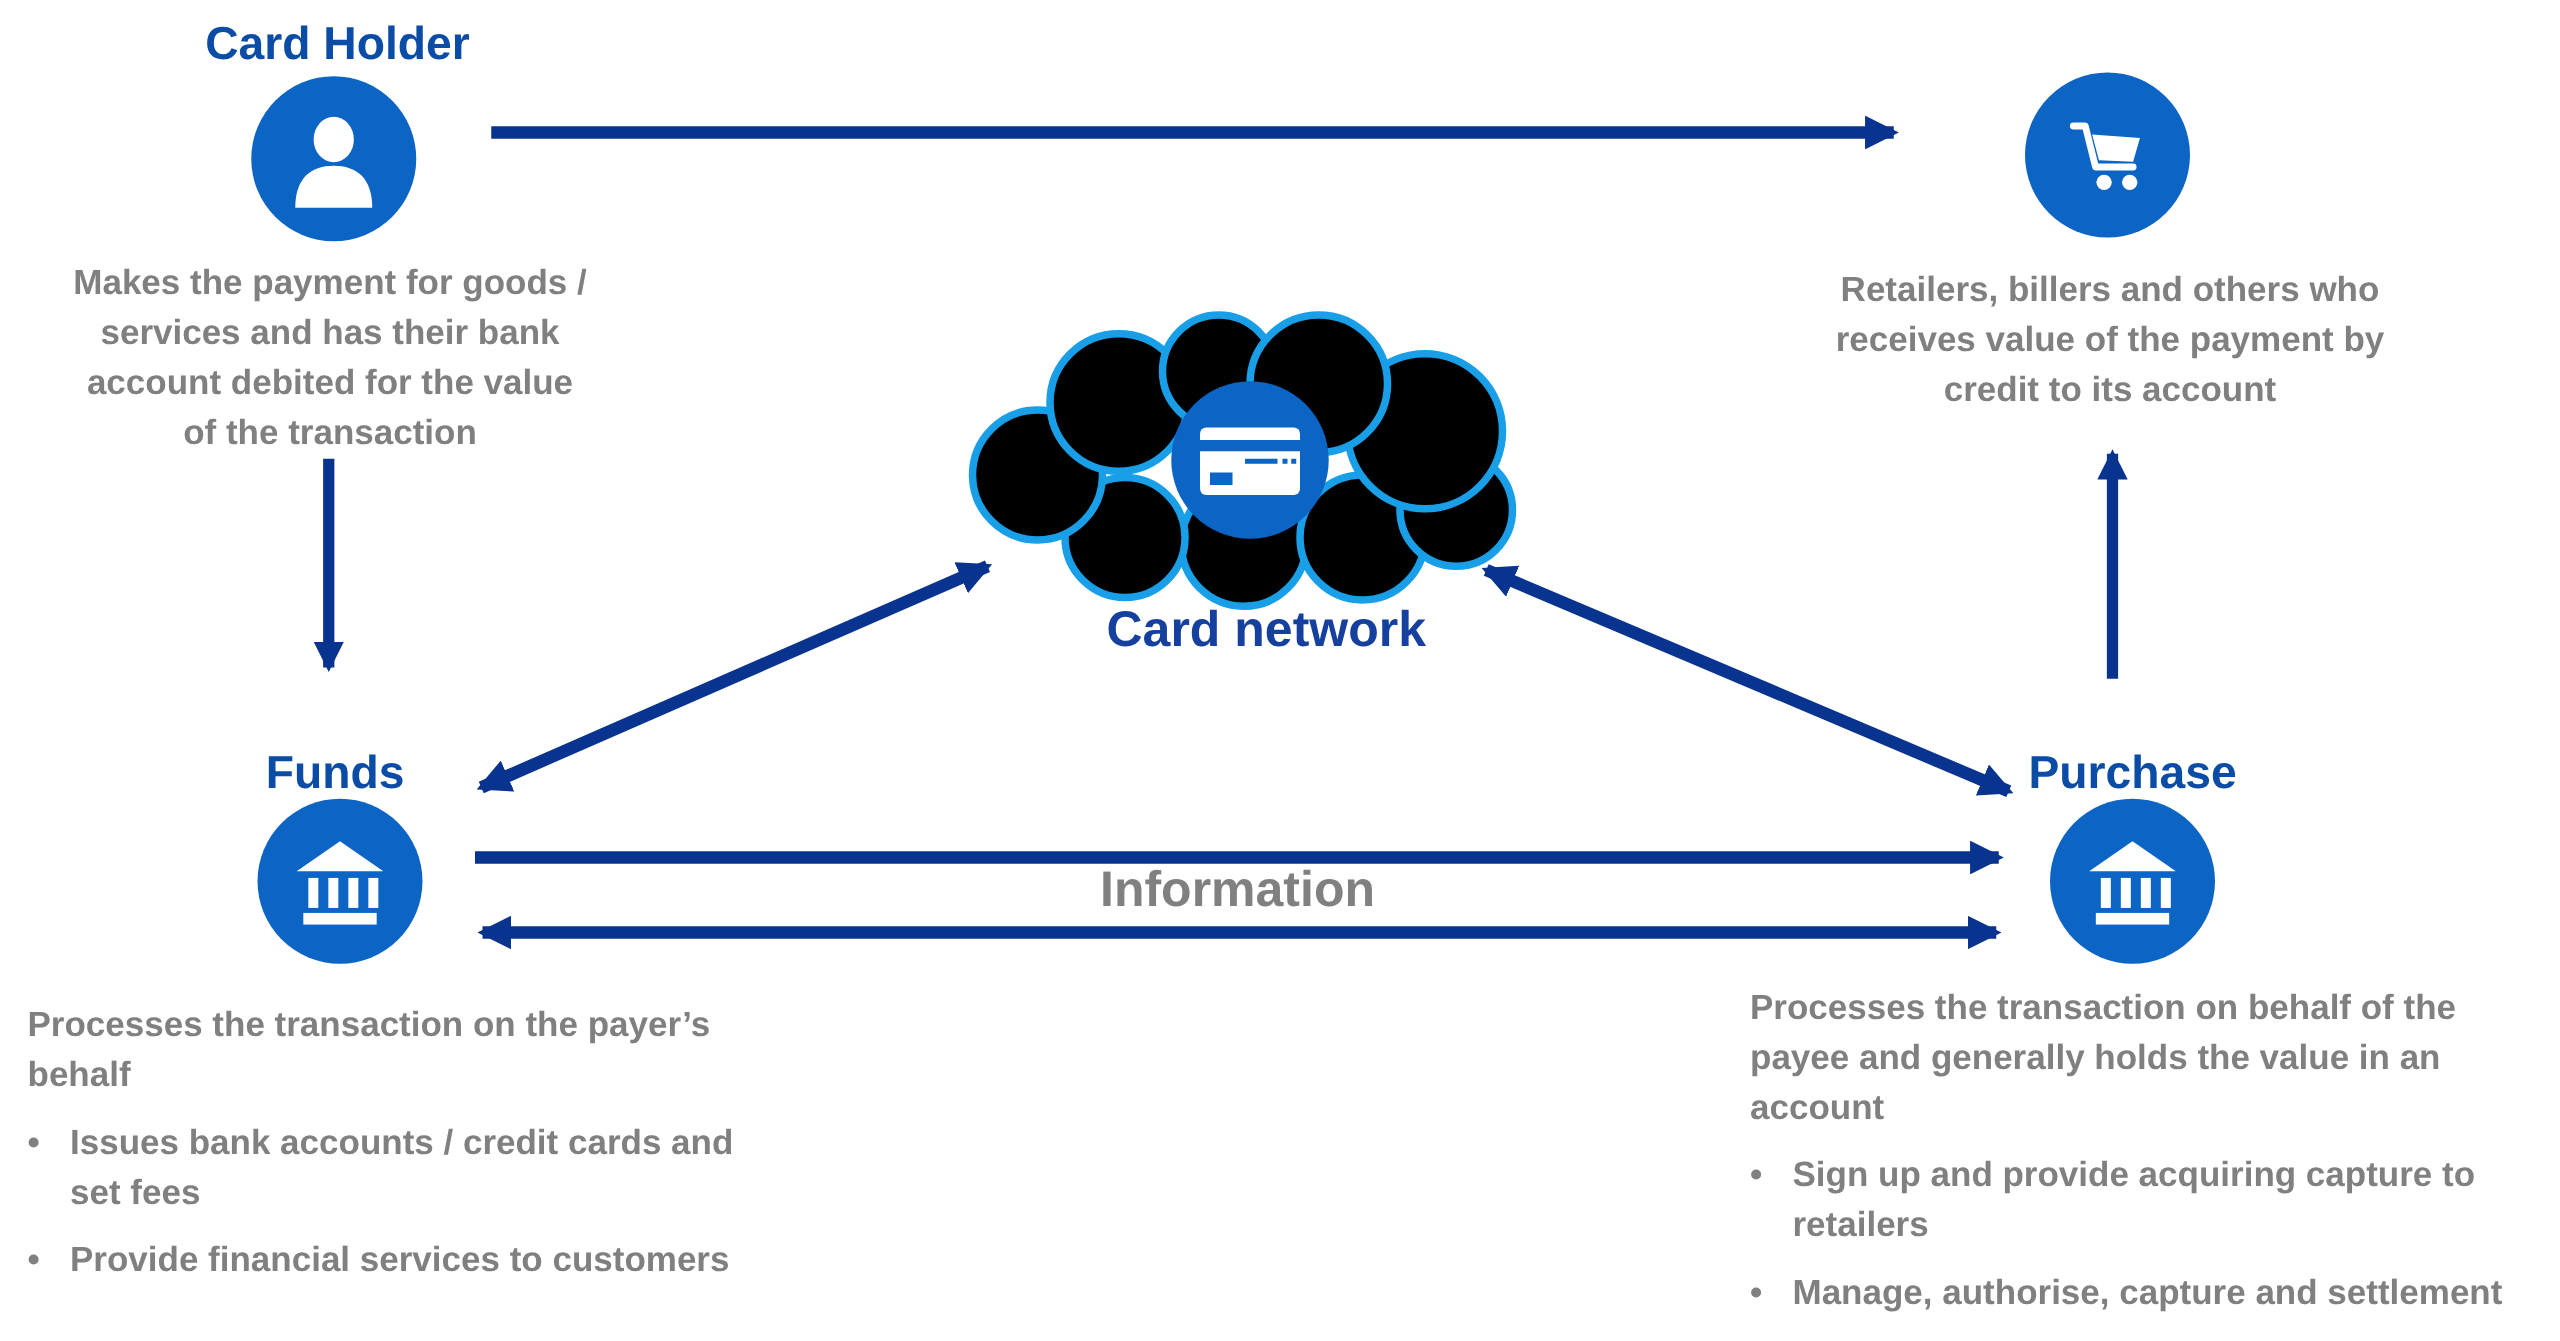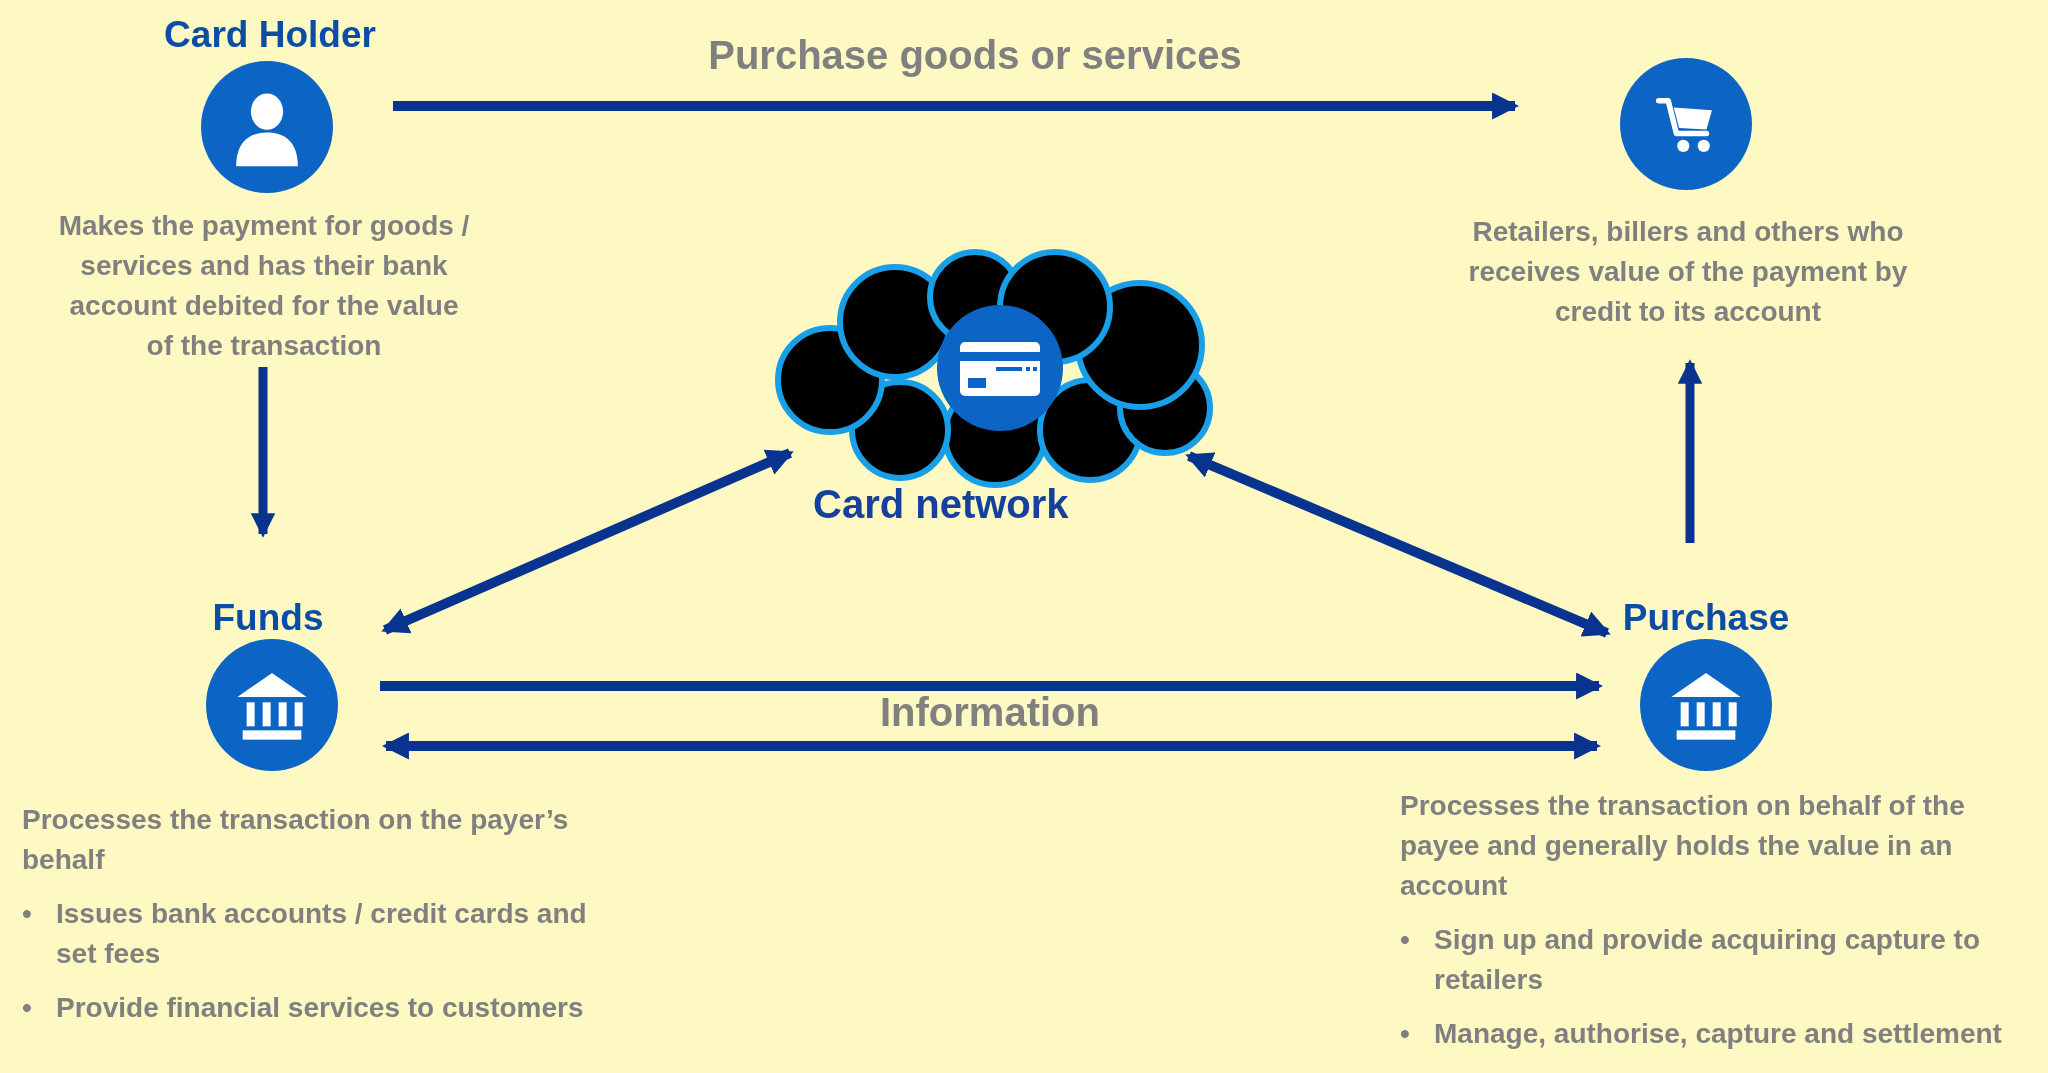--- a/index.html
+++ b/index.html
@@ -1,25 +1,25 @@
 <!DOCTYPE html>
 <html><head>
 <meta charset="utf-8">
 <style>
   html,body{margin:0;padding:0;background:#000;}
   #canvas{
-    position:relative;width:2048px;height:1073px;background:#fef9c3;overflow:hidden;
+    position:relative;width:2048px;height:1073px;background:#ffffff;overflow:hidden;
     font-family:"Liberation Sans", sans-serif;font-weight:700;
   }
   .abs{position:absolute;}
   .entity-label{
     font-size:37px;color:#0B4DA6;text-align:center;letter-spacing:0;
   }
   .network-label{
-    font-size:40px;color:#16409E;
+    font-size:40px;color:#16409E;text-align:center;
   }
   .flow-label{
     font-size:40px;color:#808080;text-align:center;
   }
   .desc{
     font-size:28px;line-height:40px;color:#808080;white-space:pre-line;
   }
   .desc.center{text-align:center;}
   .node-circle{
     border-radius:50%;background:#0C64C4;display:flex;align-items:center;justify-content:center;
@@ -85,21 +85,20 @@
     <svg width="84" height="84" viewBox="0 0 60 60">
       <ellipse cx="30" cy="19" rx="11.5" ry="13" fill="#FFFFFF"></ellipse>
       <path d="M8,58 C8,41 17,34 30,34 C43,34 52,41 52,58 Z" fill="#FFFFFF"></path>
     </svg>
   </div>
   <div class="abs desc center" style="left:14px;top:206px;width:500px;">Makes the payment for goods /
 services and has their bank
 account debited for the value
 of the transaction</div>
 
-  <div class="abs flow-label" style="left:675px;top:33px;width:600px;">Purchase goods or services</div>
 
   <div class="abs node-circle" style="left:1620px;top:58px;width:132px;height:132px;">
     <svg width="82" height="82" viewBox="0 0 60 60">
       <path d="M10,13 L17,13 L23,37 L45,37" fill="none" stroke="#FFFFFF" stroke-width="4" stroke-linecap="round" stroke-linejoin="round"></path>
       <path d="M21,18 L49,20 L45,34 L25,33 Z" fill="#FFFFFF"></path>
       <circle cx="28" cy="46" r="4.5" fill="#FFFFFF"></circle>
       <circle cx="43" cy="46" r="4.5" fill="#FFFFFF"></circle>
     </svg>
   </div>
   <div class="abs desc center" style="left:1438px;top:212px;width:500px;">Retailers, billers and others who

